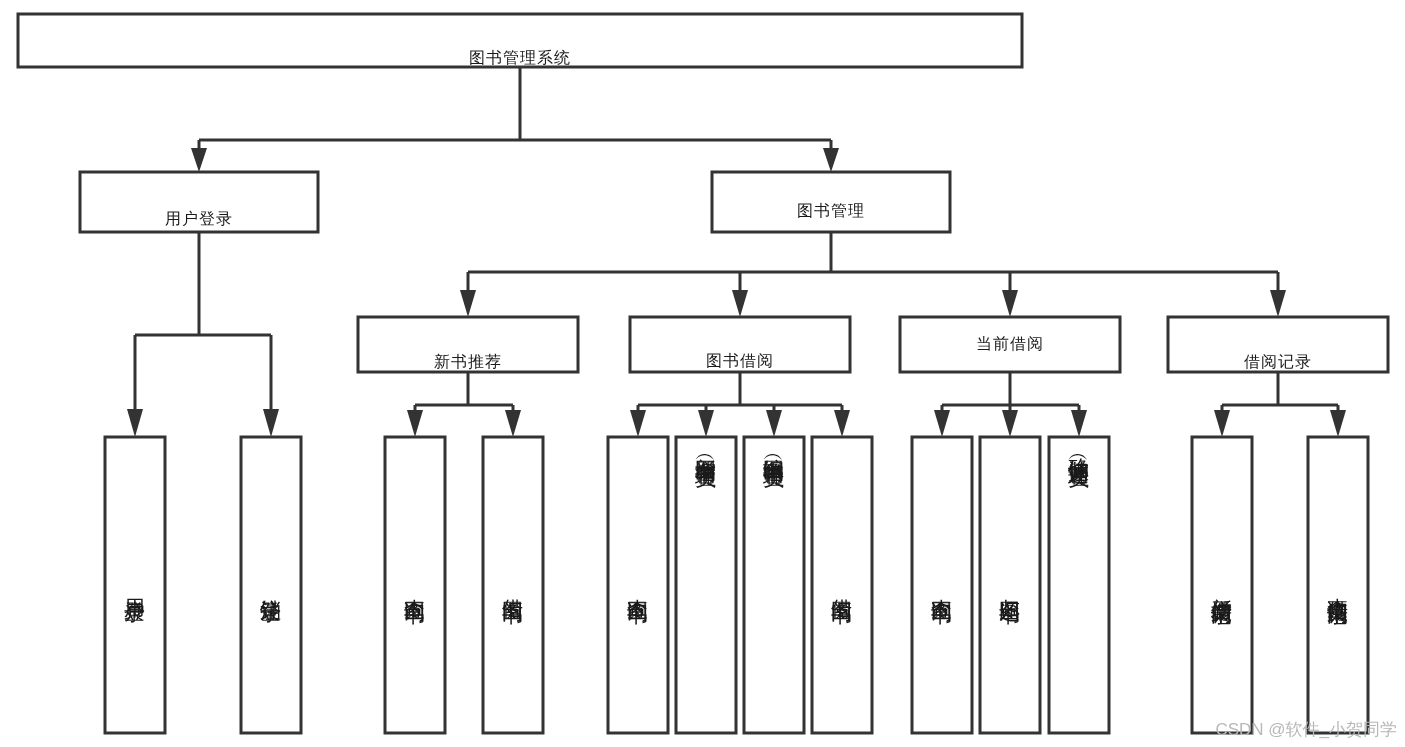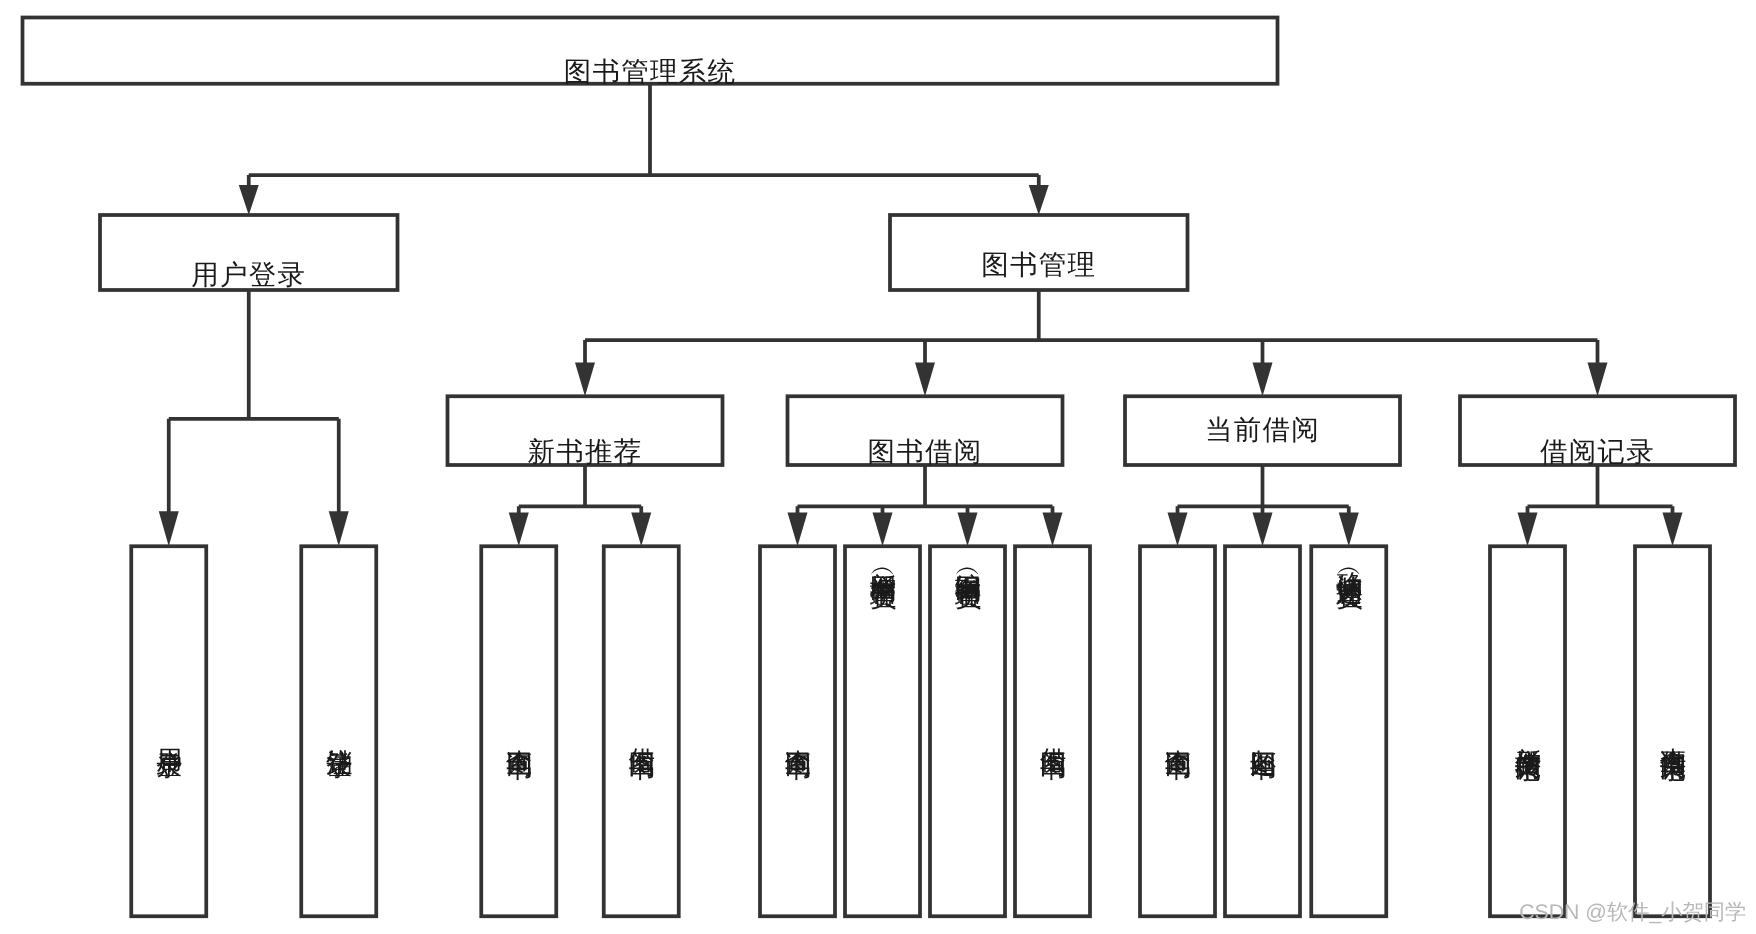--- a/index.html
+++ b/index.html
@@ -60,21 +60,21 @@
   }
   .hlabel-wrap {
     position: absolute;
     display: flex;
     align-items: center;
     justify-content: center;
     pointer-events: none;
   }
   .hlabel-text {
     font-family: Liberation Mono, monospace;
-    font-size: 22px;
+    font-size: 16px;
     color: #1a1a1a;
     white-space: nowrap;
     letter-spacing: 1px;
     margin-top: 35px;
   }
   #watermark {
     position: absolute;
     right: 8px;
     bottom: 6px;
     font-family: "Liberation Sans", "DejaVu Sans", sans-serif;
@@ -204,21 +204,21 @@
   </div>
 
   <div class="hlabel-wrap" style="left:712px; top:172px; width:238px; height:44px;">
     <span class="hlabel-text">图书管理</span>
   </div>
 
   <div class="hlabel-wrap" style="left:358px; top:317px; width:220px; height:55px;">
     <span class="hlabel-text">新书推荐</span>
   </div>
 
-  <div class="hlabel-wrap" style="left:630px; top:317px; width:220px; height:55px;">
+  <div class="hlabel-wrap" style="left:630px; top:317px; width:220px; height:55px;align-items:flex-end;">
     <span class="hlabel-text">图书借阅</span>
   </div>
 
   <div class="hlabel-wrap" style="left:900px; top:299px; width:220px; height:55px;">
     <span class="hlabel-text">当前借阅</span>
   </div>
 
   <div class="hlabel-wrap" style="left:1168px; top:317px; width:220px; height:55px;">
     <span class="hlabel-text">借阅记录</span>
   </div>

